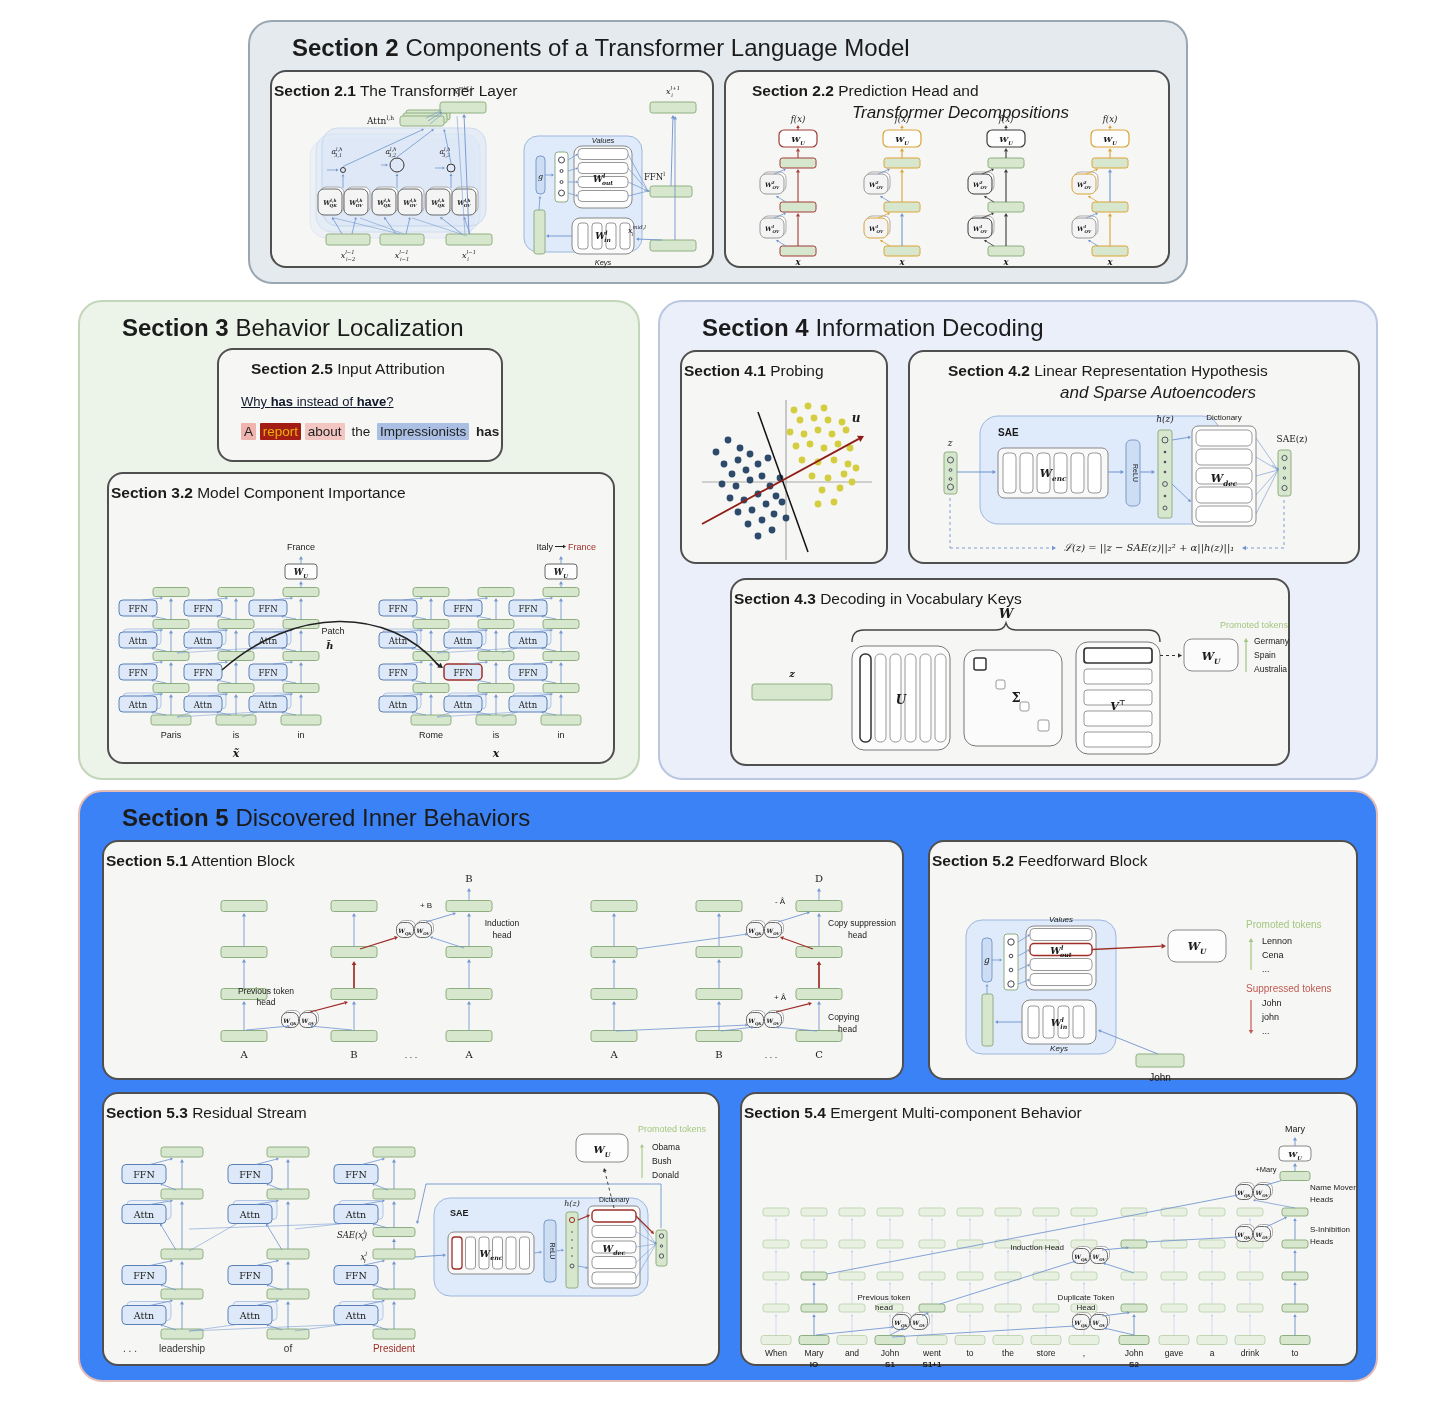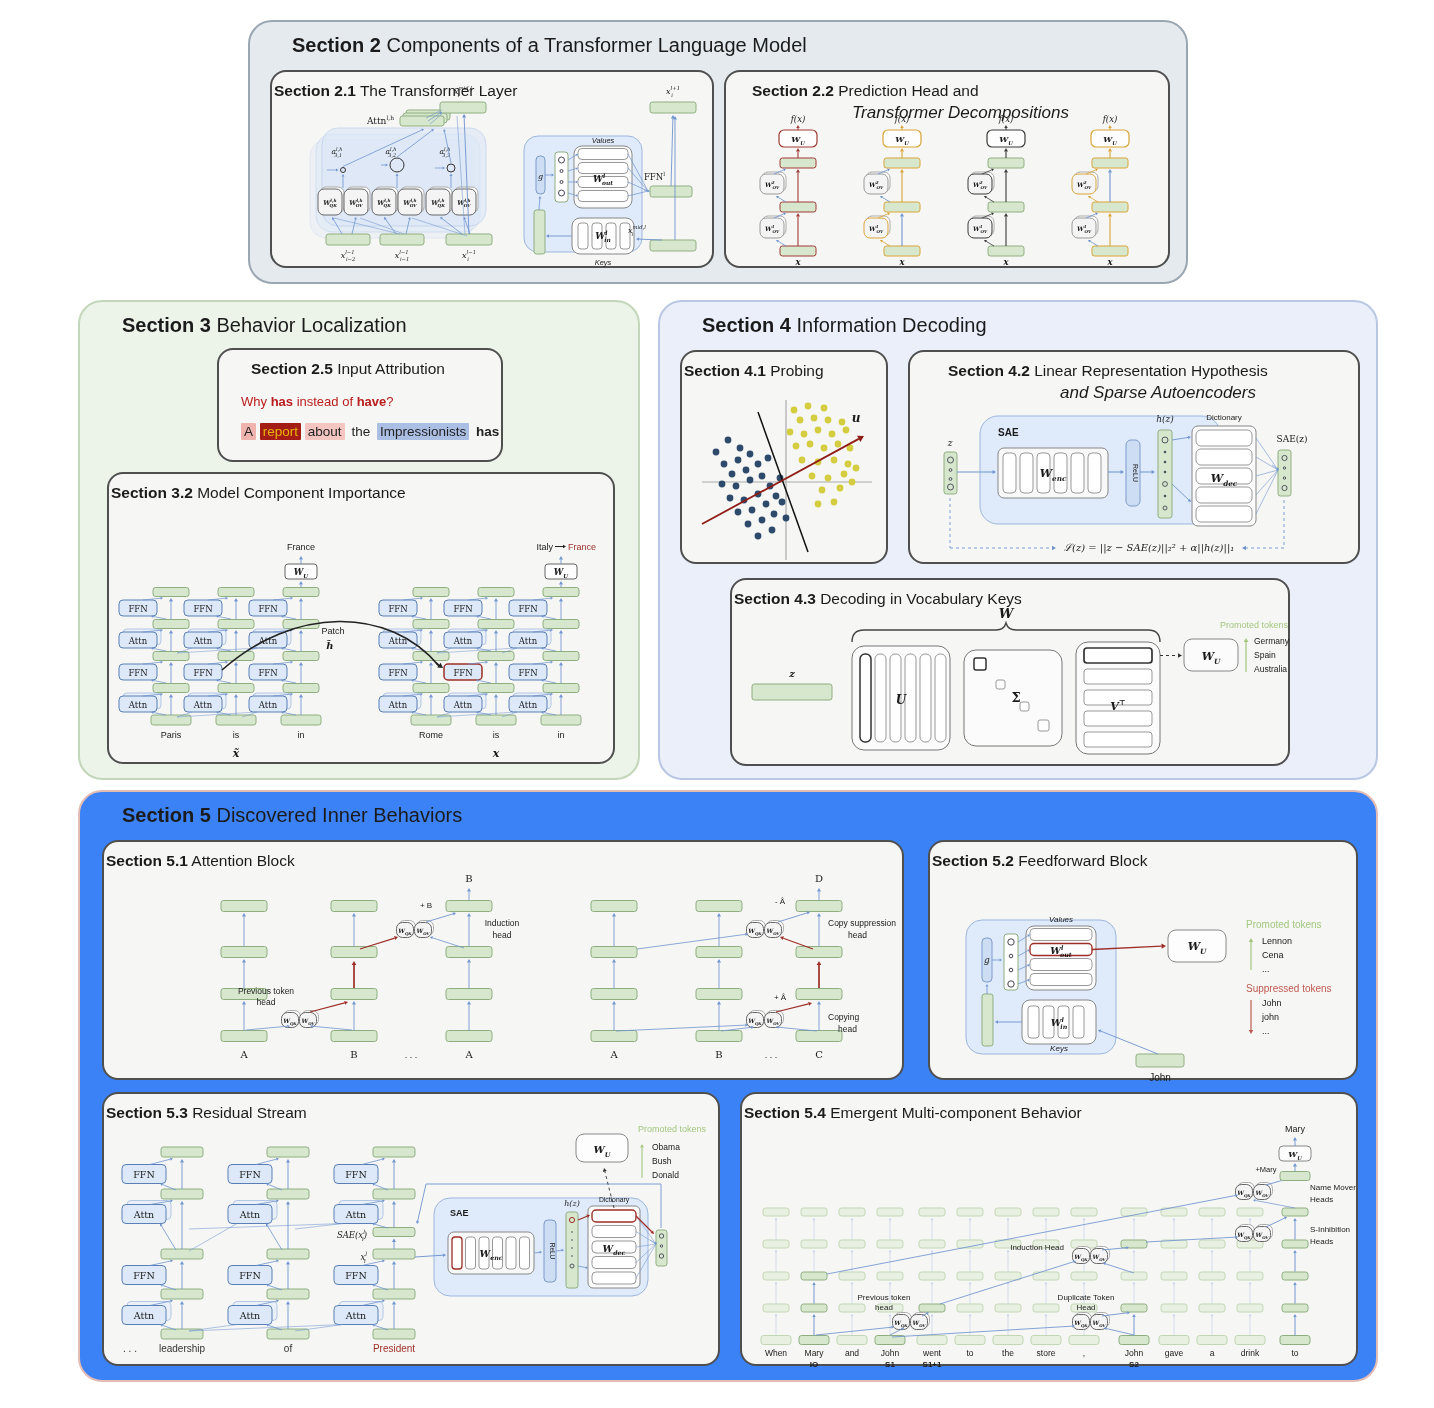--- a/index.html
+++ b/index.html
@@ -1,26 +1,26 @@
 <!DOCTYPE html>
 <html><head>
 <meta charset="utf-8">
 <style>
   html,body{margin:0;padding:0;background:#fff;}
   .canvas{position:relative;width:1434px;height:1408px;background:#ffffff;
           font-family:"Liberation Sans",sans-serif;overflow:hidden;}
   .panel{position:absolute;border-radius:24px;border:2px solid;box-sizing:border-box;}
-  .ptitle{position:absolute;left:42px;top:12px;font-size:20px;color:#1b1b1b;white-space:nowrap;}
+  .ptitle{position:absolute;left:42px;top:12px;font-size:24px;color:#1b1b1b;white-space:nowrap;}
   .ptitle b{font-weight:bold;}
   .sub{position:absolute;background:#f6f6f5;border:2.5px solid #4f4f4f;border-radius:16px;box-sizing:border-box;}
   .stitle{position:absolute;left:2px;top:10px;font-size:15.5px;color:#1b1b1b;white-space:nowrap;}
   .stitle b{font-weight:bold;}
   .stitle2{position:absolute;font-size:17px;color:#1b1b1b;white-space:nowrap;font-style:italic;}
   svg.d{position:absolute;left:0;top:0;}
-  .attr-q{position:absolute;font-size:13px;color:#b91c1c;white-space:nowrap;}
+  .attr-q{position:absolute;font-size:13px;color:#0f172a;text-decoration:underline;white-space:nowrap;}
   .attr-s{position:absolute;font-size:13.5px;color:#222;white-space:nowrap;}
   .attr-s span{padding:1px 3px;border-radius:1px;}
 </style>
 </head>
 <body>
 
 <div class="canvas">
 
   <div class="panel" style="left:248px;top:20px;width:940px;height:264px;background:#e5eaee;border-color:#9aa6b1;">
     <div class="ptitle"><b>Section 2</b> <span>Components of a Transformer Language Model</span></div>

